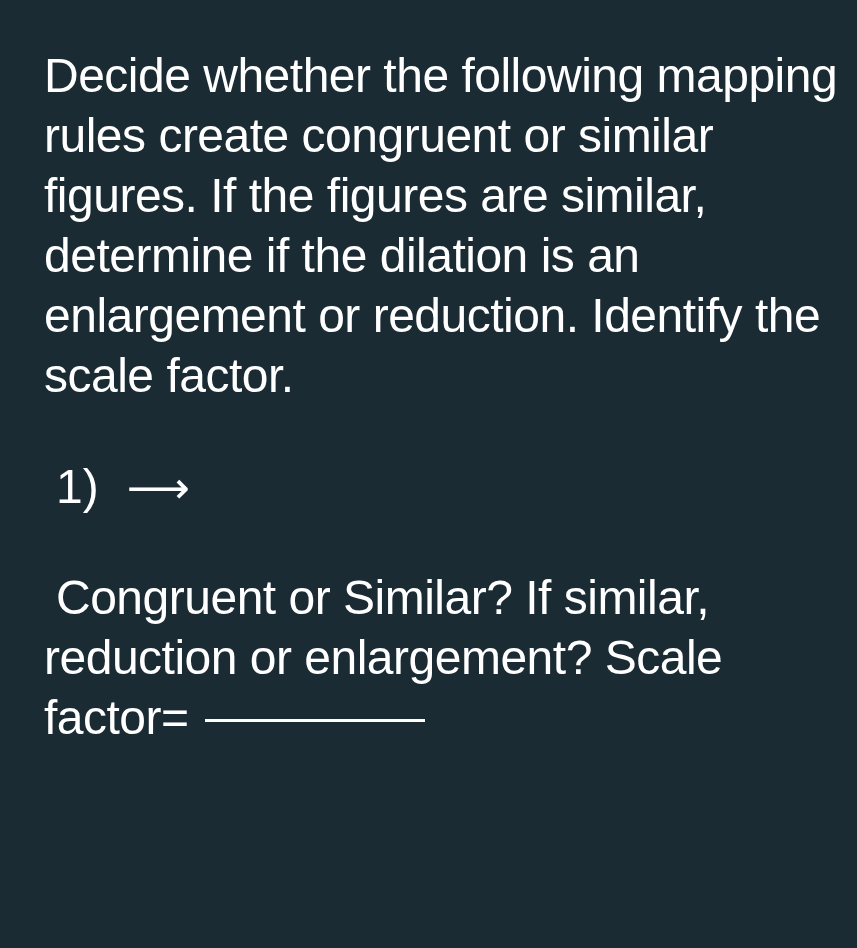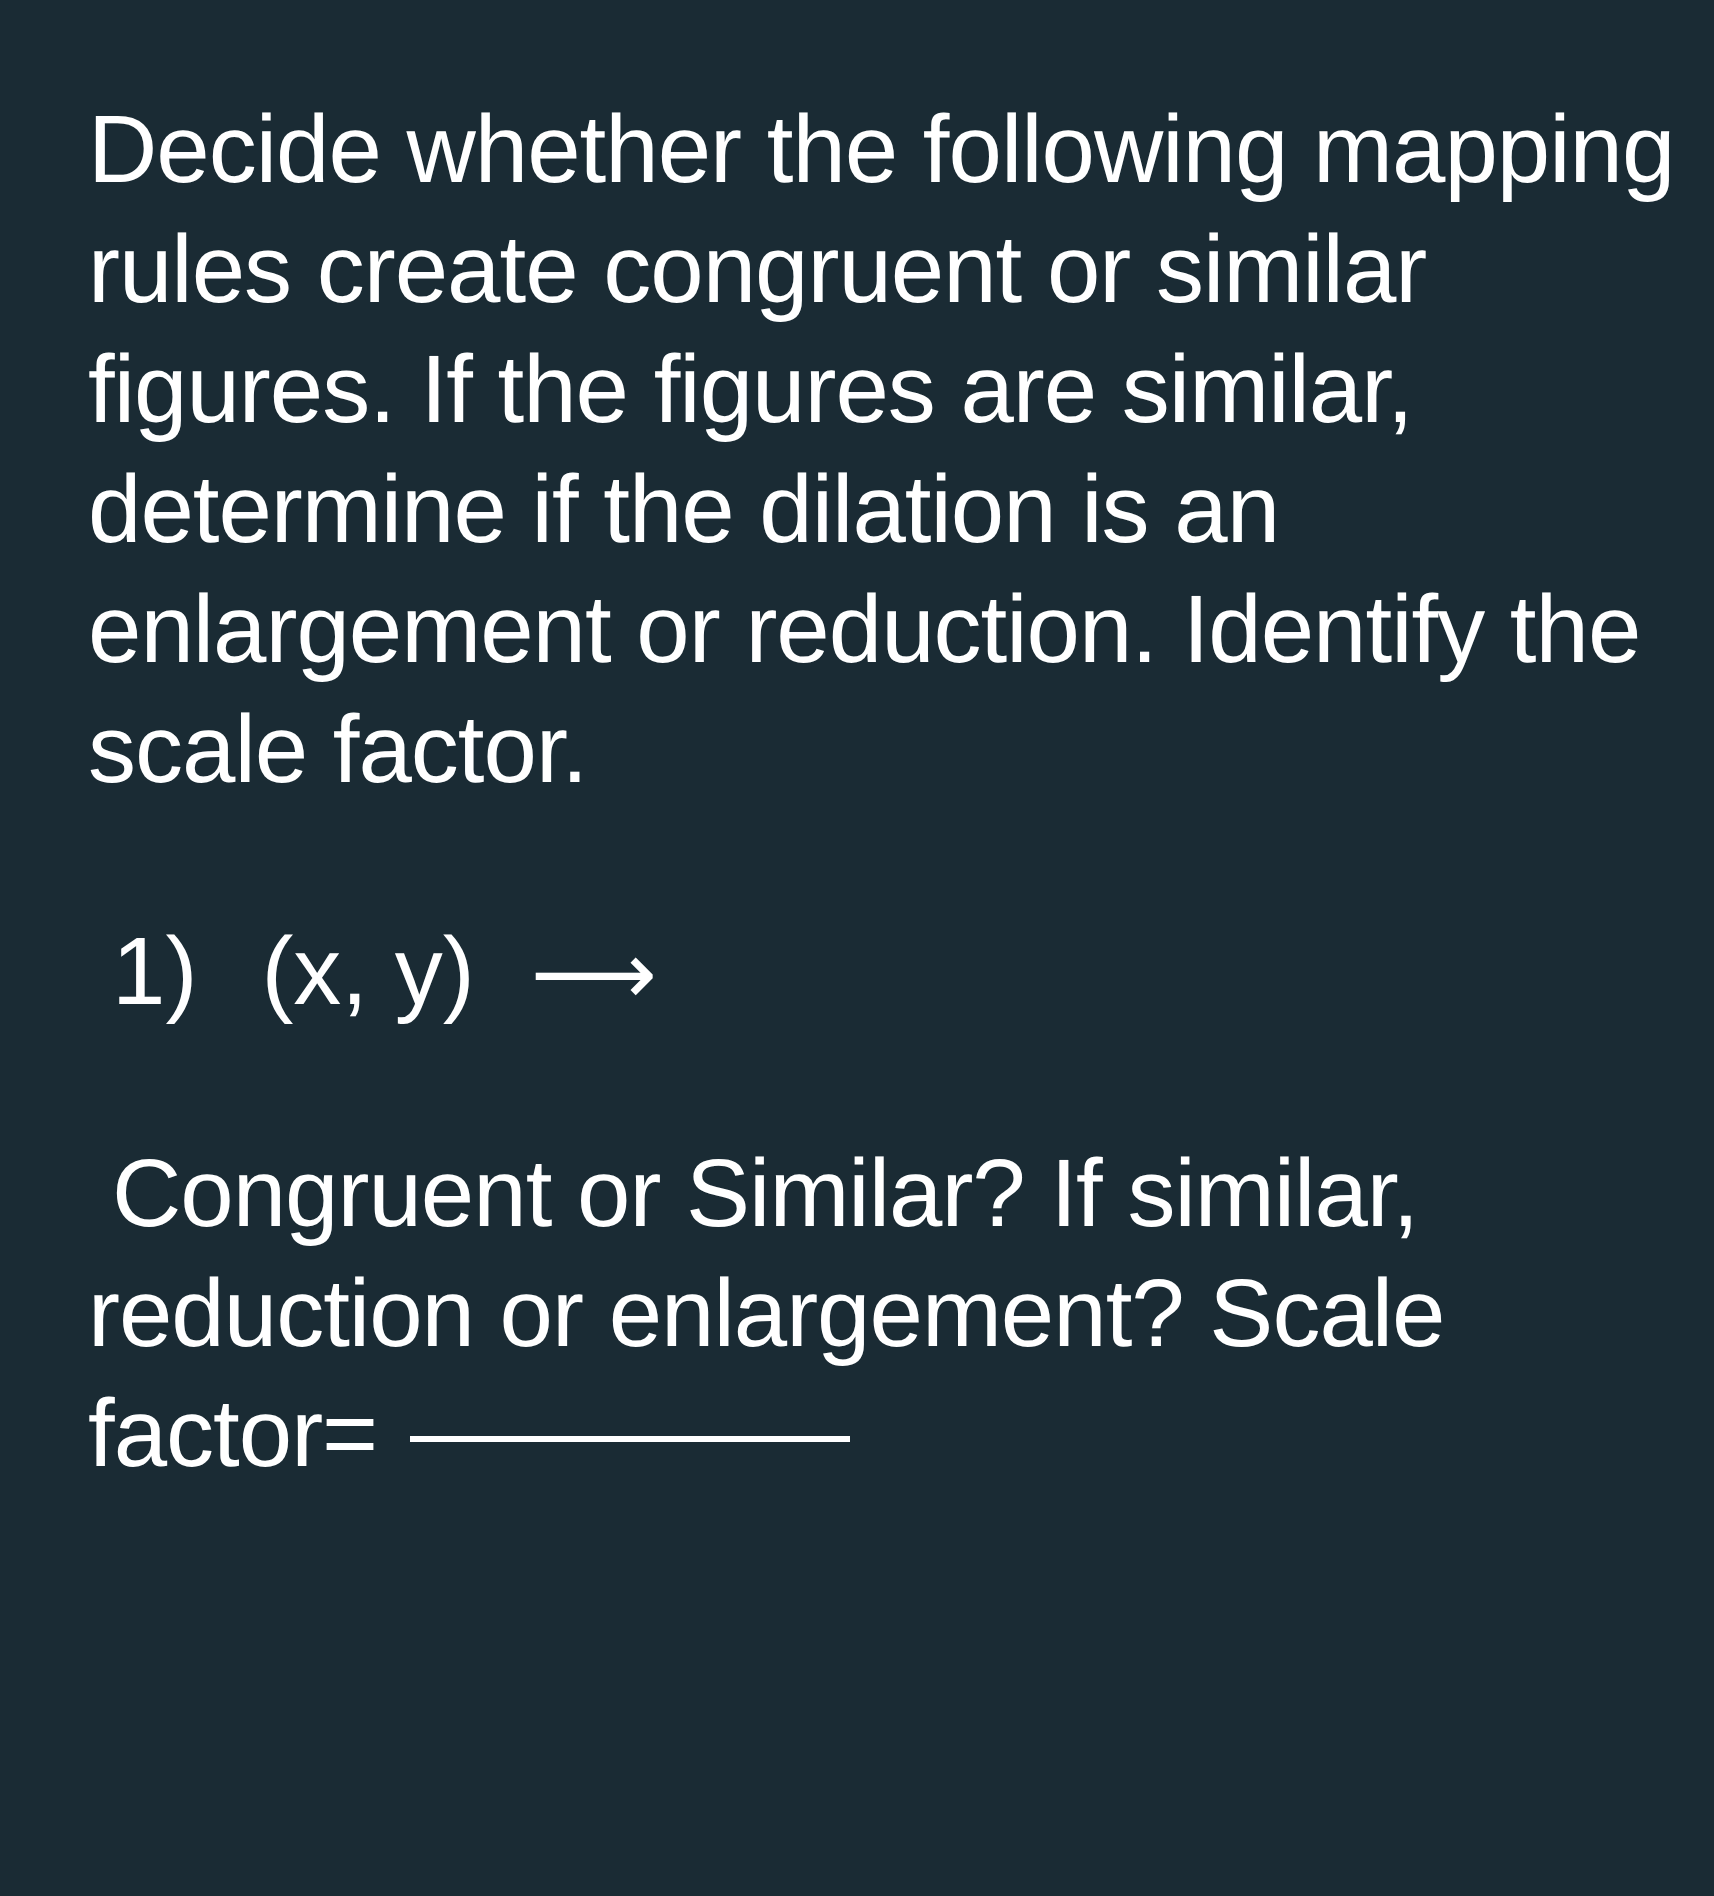--- a/index.html
+++ b/index.html
@@ -49,19 +49,18 @@
       margin-left: 4px;
     }
   </style>
 </head>
 <body>
 
 <div class="instructions">Decide whether the following mapping rules create congruent or similar figures. If the figures are similar, determine if the dilation is an enlargement or reduction. Identify the scale factor.</div>
 
 <div class="equation">
   <span>1)</span>
-  <span>(x, y)</span>
   <span class="arrow">⟶</span>
 </div>
 
 <div class="question">
   <span>Congruent or Similar?  If similar, reduction or enlargement?  Scale factor=</span><span class="blank"></span>
 </div>
 
 </body></html>

